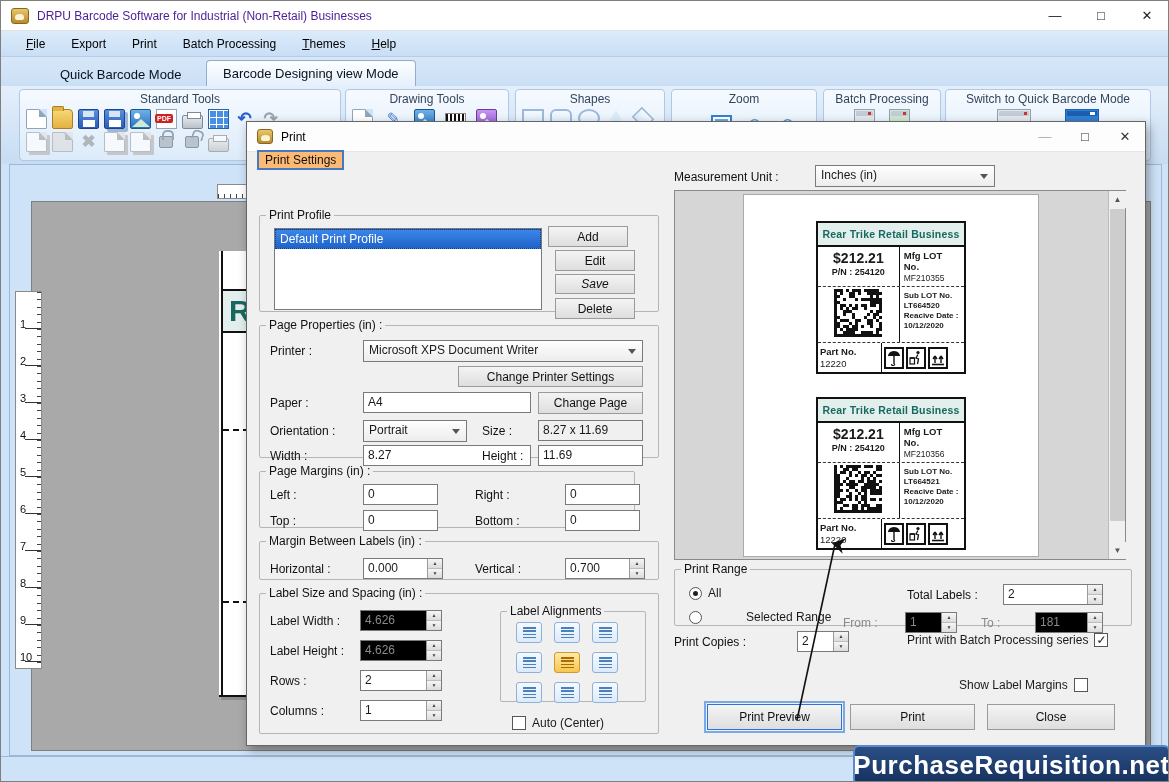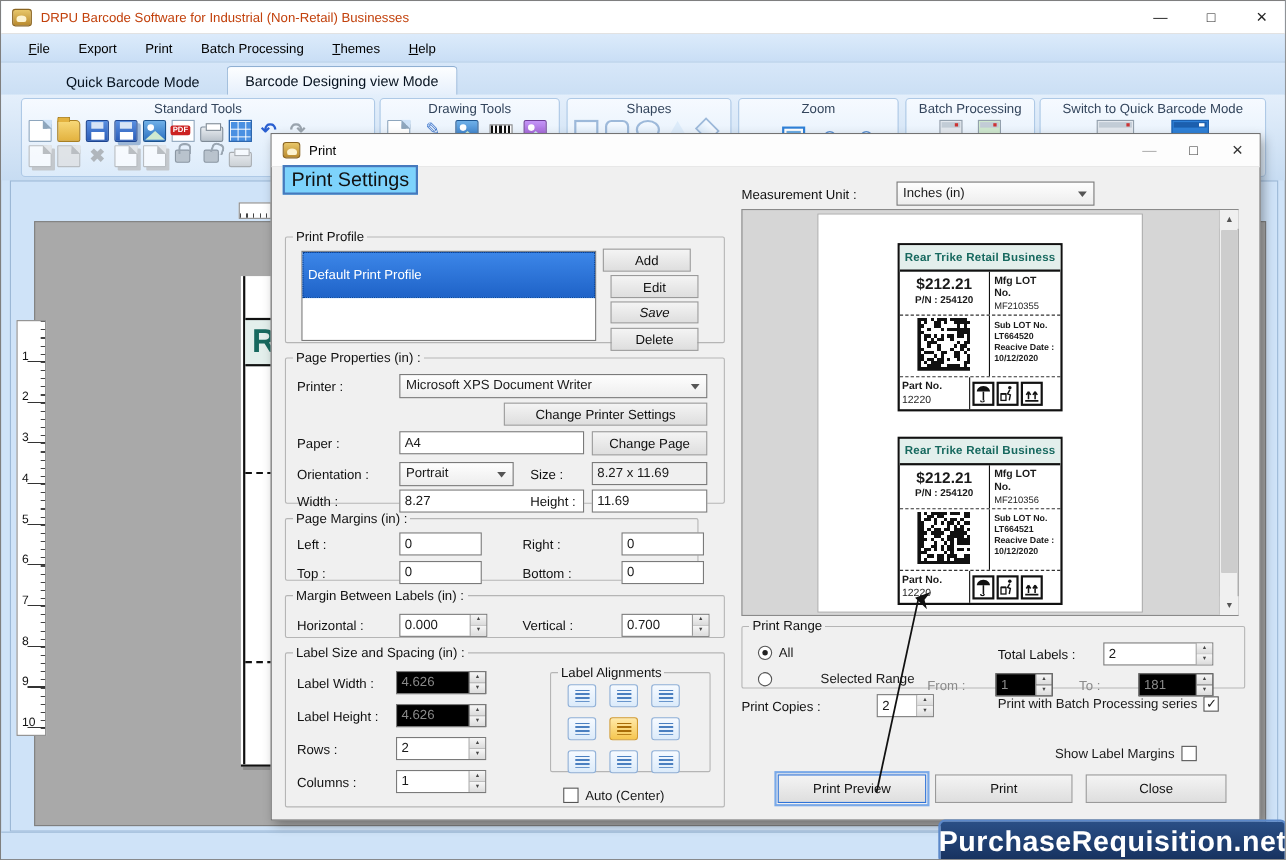--- a/index.html
+++ b/index.html
@@ -5,21 +5,21 @@
   * { margin:0; padding:0; box-sizing:border-box; }
   html,body { width:1169px; height:782px; overflow:hidden; }
   body { font-family:"Liberation Sans", sans-serif; font-size:12px; color:#1a1a1a; background:#fff; }
   .abs { position:absolute; }
   .screen { position:relative; width:1169px; height:782px; background:#cfe3f8; border:1px solid #7f7f7f; overflow:hidden; }
 
   
   .titlebar { left:0; top:0; width:1169px; height:30px; background:#fff; display:flex; align-items:center; border-bottom:1px solid #e2e2e2;}
   .app-ico { width:18px; height:16px; margin:0 8px 0 10px; background:linear-gradient(#e8c76a,#b98a2e); border-radius:3px; border:1px solid #8a6420; position:relative;}
   .app-ico::after{content:""; position:absolute; left:3px; top:5px; width:9px; height:6px; background:#fdf3d0; border-radius:50% 50% 2px 2px;}
-  .win-title { font-size:12px; color:#c2410c; }
+  .win-title { font-size:12px; color:#4c1d95; }
   .win-btns { margin-left:auto; display:flex; }
   .win-btn { width:46px; height:28px; display:flex; align-items:center; justify-content:center; font-size:13px; color:#222; }
   .menubar { left:0; top:30px; width:1168px; height:26px; background:linear-gradient(#dcebfb,#c9def5); display:flex; align-items:center; padding-left:12px; border-bottom:1px solid #b6cde6;}
   .menu-item { padding:4px 13px; color:#000; }
   .accel::first-letter { text-decoration:underline; }
   
   .tabsrow { left:0; top:56px; width:1169px; height:29px; background:linear-gradient(#d7e7f9,#cbdff4); }
   .tab-quick { left:45px; top:62px; padding:4px 14px; color:#06121f; font-size:13px; }
   .tab-design { left:205px; top:59px; padding:5px 16px 8px; font-size:13px; color:#06121f; background:linear-gradient(#fdfeff,#e3eefb); border:1px solid #8fafd2; border-bottom:none; border-radius:4px 4px 0 0; box-shadow:0 1px 0 #f6faff inset;}
   
@@ -80,42 +80,42 @@
   .pf-border { position:absolute; left:2px; top:0; bottom:0; width:2px; background:#111; }
   .pf-band { position:absolute; left:4px; top:38px; width:26px; height:44px; background:#e3efec; border-top:2px solid #111; border-bottom:2px solid #111; color:#17695f; font-weight:bold; font-size:30px; line-height:40px; padding-left:6px; overflow:hidden; white-space:nowrap; }
   .pf-dash { position:absolute; left:4px; width:26px; border-top:2px dashed #111; }
   .statusbar { left:0; top:755px; width:1169px; height:27px; background:#cfe3f8; border-top:1px solid #9cb8d6; }
 
   
   .dialog { left:245px; top:120px; width:900px; height:625px; background:#f0f0f0; border:1px solid #666; box-shadow:3px 4px 10px rgba(0,0,0,.35); }
   .dlg-titlebar { left:0; top:0; width:898px; height:30px; background:#fdfdfd; display:flex; align-items:center; border-bottom:1px solid #e6e6e6; }
   .dlg-title { font-size:12px; color:#000; }
   .dlg-btn { width:40px; text-align:center; font-size:13px; color:#333; }
-  .settings-tab { left:10px; top:28px; background:#7dd3fc; border:2px solid #4679bd; padding:1px 6px; font-size:18px; color:#111; z-index:3; }
+  .settings-tab { left:10px; top:28px; background:#fdba74; border:2px solid #4679bd; padding:1px 6px; font-size:12px; color:#111; z-index:3; }
   fieldset { position:absolute; border:1px solid #b5b5b5; border-radius:2px; }
   legend { font-size:12px; color:#111; padding:0 3px; margin-left:6px; }
   .lbl { position:absolute; font-size:12px; color:#111; white-space:nowrap; }
   .field { position:absolute; background:#fff; border:1px solid #7a7a7a; font-size:12px; padding:2px 4px; height:21px; }
   .field.ro { background:#f0f0f0; }
   .select { position:absolute; background:linear-gradient(#fefefe,#ededed); border:1px solid #7a7a7a; font-size:12px; padding:2px 18px 2px 5px; height:22px; }
   .select::after { content:""; position:absolute; right:6px; top:8px; border:4px solid transparent; border-top:5px solid #555; }
   .btn { position:absolute; background:linear-gradient(#f4f4f4,#dedede); border:1px solid #9a9a9a; font-size:12px; text-align:center; color:#111; display:flex; align-items:center; justify-content:center; }
   .spin { position:absolute; display:flex; border:1px solid #7a7a7a; background:#fff; height:21px; }
   .spin .sv { flex:1; font-size:12px; padding:2px 4px; }
   .spin .sb { width:15px; display:flex; flex-direction:column; border-left:1px solid #9a9a9a; }
   .spin .sb div { flex:1; background:linear-gradient(#f6f6f6,#dcdcdc); font-size:5px; line-height:9px; text-align:center; color:#444; border-bottom:1px solid #bdbdbd; }
   .spin .sb div:last-child { border-bottom:none; }
   .spin.dis { background:#000000; } .spin.dis .sv { color:#8a8a8a; }
   .radio { position:absolute; display:flex; align-items:center; gap:6px; font-size:12px; }
   .rdot { width:13px; height:13px; border-radius:50%; border:1px solid #555; background:#fff; position:relative; }
   .radio.on .rdot::after { content:""; position:absolute; left:3px; top:3px; width:5px; height:5px; border-radius:50%; background:#222; }
   .check { position:absolute; display:flex; align-items:center; gap:6px; font-size:12px; }
   .cbox { width:14px; height:14px; border:1px solid #555; background:#fff; font-size:12px; line-height:12px; text-align:center; color:#222; }
   .listbox { position:absolute; background:#fff; border:1px solid #7a7a7a; }
-  .listrow { background:linear-gradient(#3c86e8,#1f63c8); color:#fff; font-size:12px; padding:13px 4px; border:1px dotted #0a3f8c; }
+  .listrow { background:linear-gradient(#3c86e8,#1f63c8); color:#fff; font-size:12px; padding:2px 4px; border:1px dotted #0a3f8c; }
   
   .algn { position:absolute; display:grid; grid-template-columns:repeat(3,26px); grid-gap:9px 12px; }
   .albtn { width:26px; height:21px; border:1px solid #8fb0d8; border-radius:3px; background:linear-gradient(#f6faff,#dcebfa); display:flex; align-items:center; justify-content:center; }
   .albtn .bars { width:13px; height:11px; background:repeating-linear-gradient(to bottom,#4a7fc0 0 1.6px,transparent 1.6px 3.4px); }
   .albtn.sel { background:linear-gradient(#ffe9a8,#f6c64f); border-color:#d29a2e; }
   .albtn.sel .bars { background:repeating-linear-gradient(to bottom,#a96d08 0 1.6px,transparent 1.6px 3.4px); }
   
   .prevpanel { left:427px; top:68px; width:452px; height:370px; background:#d6d6d6; border:1px solid #8a8a8a; }
   .prevpage { position:absolute; left:68px; top:3px; width:296px; height:363px; background:#fff; border:1px solid #aaa; }
   .pscroll { position:absolute; right:0; top:0; width:17px; height:368px; background:#f0f0f0; border-left:1px solid #bcbcbc; }

